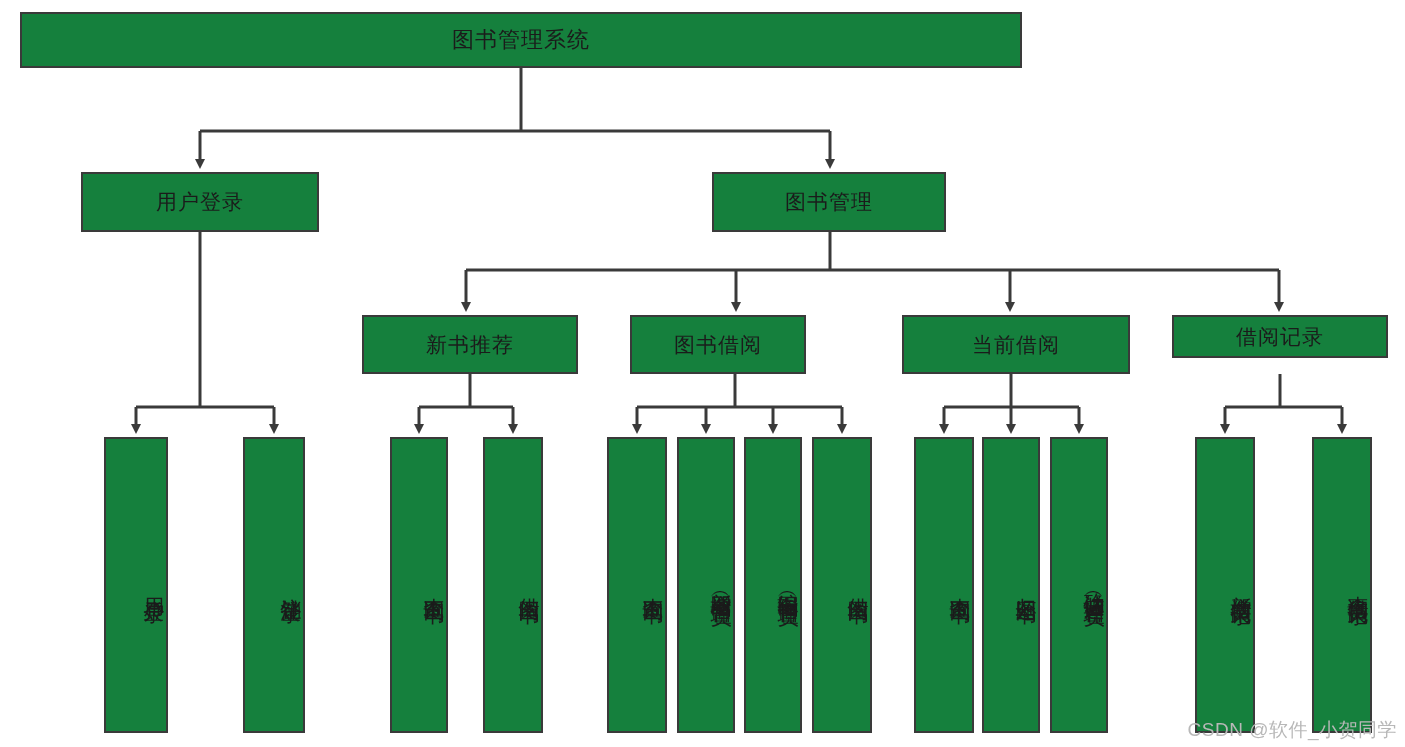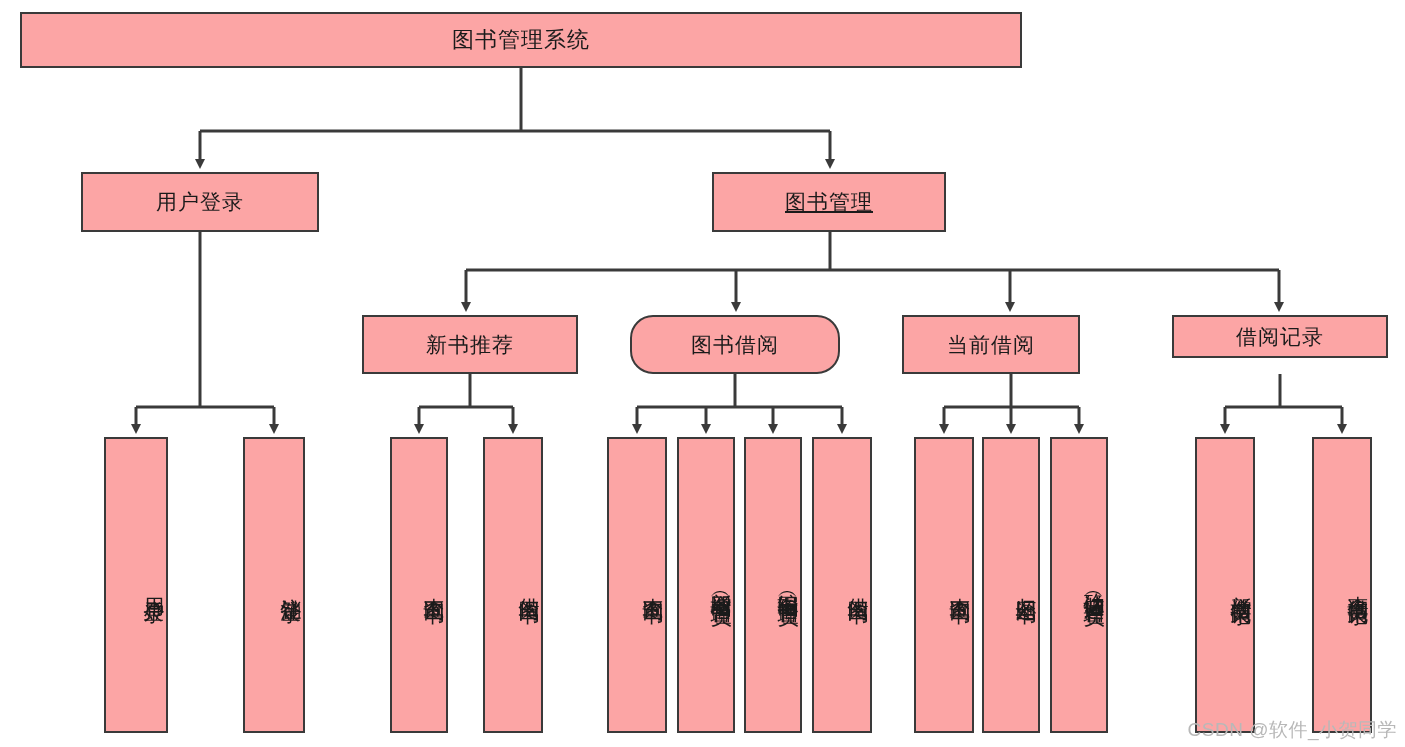--- a/index.html
+++ b/index.html
@@ -21,21 +21,21 @@
     position: absolute;
     left: 0;
     top: 0;
     width: 1405px;
     height: 747px;
   }
   .node {
     position: absolute;
     box-sizing: border-box;
     border: 2.5px solid #3a3a3a;
-    background: #fca5a5;
+    background: #15803d;
     display: flex;
     align-items: center;
     justify-content: center;
     color: #1b1b1b;
   }
   .node.h {
     font-size: 21px;
     letter-spacing: 1px;
   }
   .node.root {
@@ -119,25 +119,25 @@
       <path d="M1280,374 L1280,407"></path>
       <path d="M1225,407 L1342,407"></path>
       <path d="M1225,407 L1225,425" marker-end="url(#arrow)"></path>
       <path d="M1342,407 L1342,425" marker-end="url(#arrow)"></path>
     </g>
   </svg>
 
   <div class="node h root" style="left:20px; top:12px; width:1002px; height:56px;">图书管理系统</div>
 
   <div class="node h" style="left:81px; top:172px; width:238px; height:60px;">用户登录</div>
-  <div class="node h" style="left:712px; top:172px; width:234px; height:60px;text-decoration:underline;">图书管理</div>
+  <div class="node h" style="left:712px; top:172px; width:234px; height:60px;">图书管理</div>
 
   <div class="node h" style="left:362px; top:315px; width:216px; height:59px;">新书推荐</div>
-  <div class="node h" style="left:630px; top:315px; width:210px; height:59px;border-radius:23px;">图书借阅</div>
-  <div class="node h" style="left:902px; top:315px; width:178px; height:59px;">当前借阅</div>
+  <div class="node h" style="left:630px; top:315px; width:176px; height:59px;">图书借阅</div>
+  <div class="node h" style="left:902px; top:315px; width:228px; height:59px;">当前借阅</div>
   <div class="node h" style="left:1172px; top:315px; width:216px; height:43px;">借阅记录</div>
 
   <div class="node v" style="left:104px; top:437px; width:64px; height:296px;">
     <span class="vlabel">用户登录</span>
   </div>
   <div class="node v" style="left:243px; top:437px; width:62px; height:296px;">
     <span class="vlabel">注销登录</span>
   </div>
 
   <div class="node v" style="left:390px; top:437px; width:58px; height:296px;">

